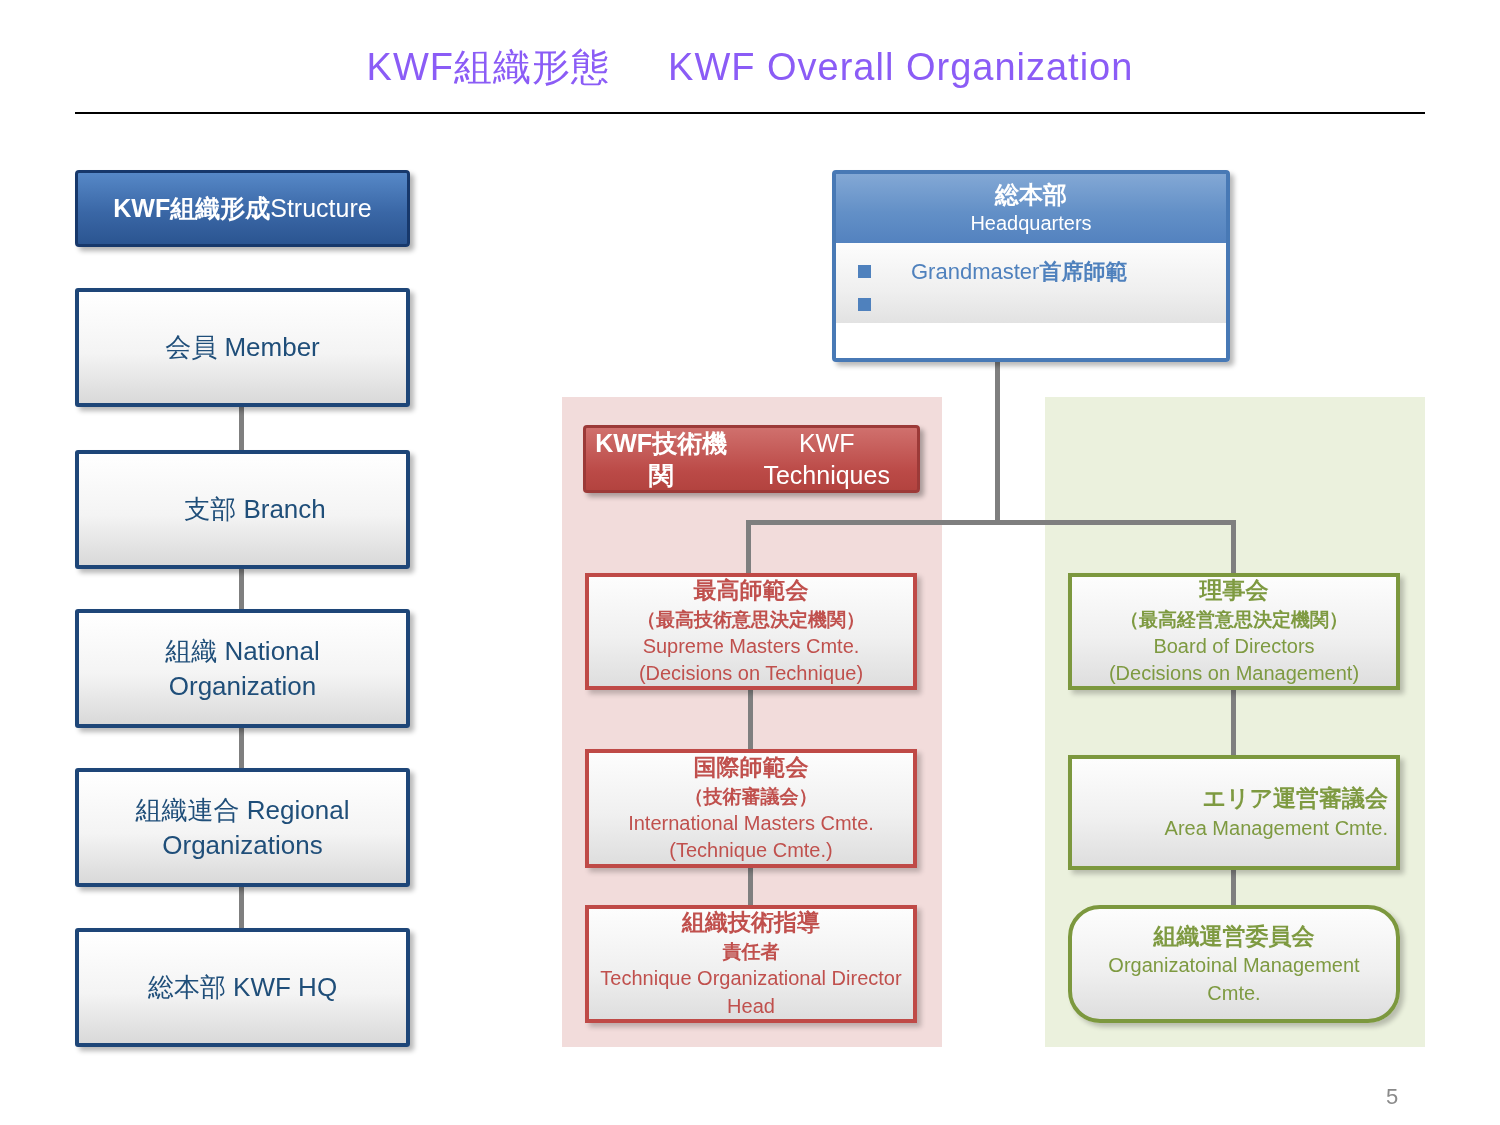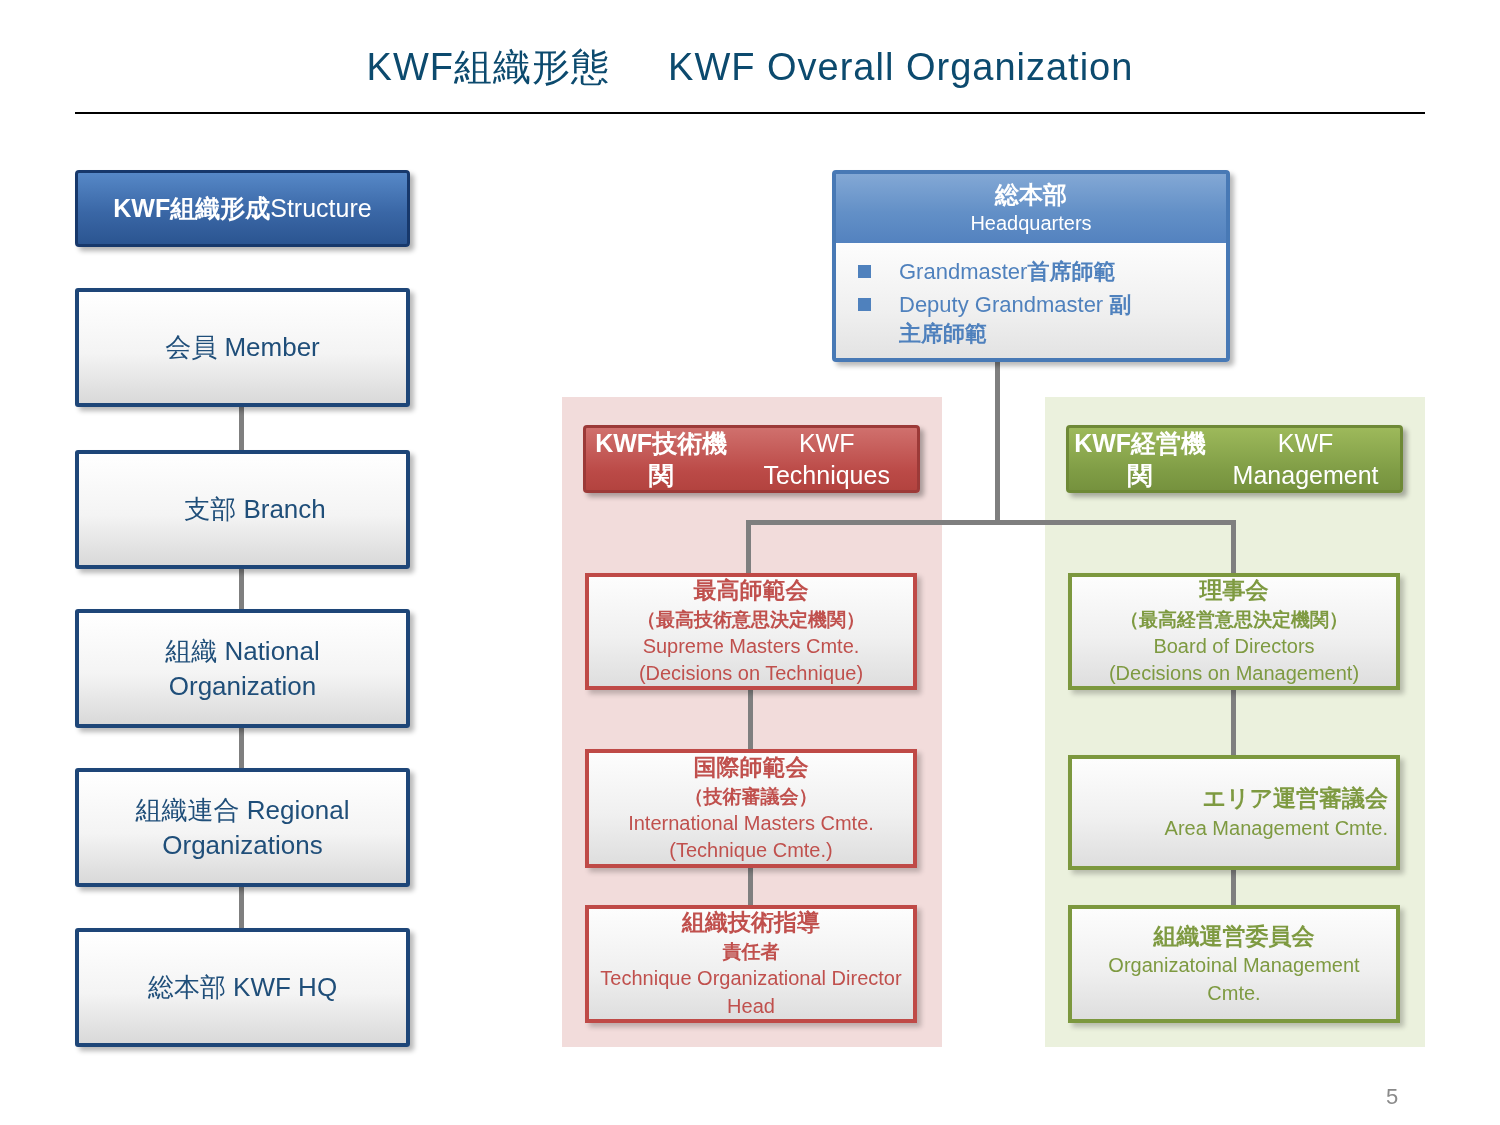--- a/index.html
+++ b/index.html
@@ -1,20 +1,20 @@
 <!DOCTYPE html>
 <html><head>
 <meta charset="utf-8">
 <style>
   html,body{margin:0;padding:0;background:#fff;}
   .slide{position:relative;width:1500px;height:1125px;background:#ffffff;overflow:hidden;
          font-family:"Liberation Sans","DejaVu Sans",sans-serif;}
   
   .title{position:absolute;top:42px;left:0;width:100%;text-align:center;
-         font-size:38px;color:#0c4a6e;letter-spacing:1px;white-space:nowrap;}
+         font-size:38px;color:#8b5cf6;letter-spacing:1px;white-space:nowrap;}
   .title-jp{margin-right:58px;}
   .rule{position:absolute;left:75px;top:112px;width:1350px;height:2px;background:#000;}
   
   .vline{position:absolute;width:5px;background:#7f7f7f;}
   .hline{position:absolute;height:5px;background:#7f7f7f;}
   
   .box-light{position:absolute;box-sizing:border-box;
     background:linear-gradient(180deg,#ffffff 0%,#f4f4f4 55%,#d9d9d9 100%);
     border:4px solid #1e4678;border-radius:3px;
     box-shadow:4px 4px 5px rgba(0,0,0,0.28);
@@ -47,21 +47,21 @@
   .cbox .en{font-size:20px;}
   
   .hq{position:absolute;box-sizing:border-box;border:4px solid #4879b5;border-radius:4px;
       box-shadow:4px 4px 5px rgba(0,0,0,0.28);overflow:hidden;}
   .hq-head{background:linear-gradient(180deg,#83a8d5 0%,#6390c7 55%,#5382bf 100%);
       color:#fff;text-align:center;padding:5px 0 7px 0;line-height:1.3;}
   .hq-head .jp{font-weight:bold;font-size:24px;}
   .hq-head .en{font-size:20px;}
   .hq-body{background:linear-gradient(180deg,#fdfdfd 0%,#efefef 60%,#e2e2e2 100%);
       padding:14px 10px 8px 22px;color:#4f81bd;font-size:22px;line-height:1.32;}
-  .bullet-row{display:flex;margin-bottom:4px;}
+  .bullet-row{display:flex;margin-bottom:4px;gap:12px;}
   .sq{width:13px;height:13px;background:#4f81bd;flex:none;margin-top:8px;}
   .bullet-text{margin-left:28px;width:250px;}
   .bullet-text b{font-weight:bold;}
   
   .pageno{position:absolute;left:1386px;top:1084px;font-size:22px;color:#8a8a8a;}
 </style>
 </head>
 <body>
 
 <div class="slide">
@@ -115,21 +115,20 @@
       <div class="jp">総本部</div>
       <div class="en">Headquarters</div>
     </div>
     <div class="hq-body">
       <div class="bullet-row">
         <span class="sq"></span>
         <span class="bullet-text"><span>Grandmaster</span><b>首席師範</b></span>
       </div>
       <div class="bullet-row">
         <span class="sq"></span>
-        <span class="bullet-text"><span>Deputy Grandmaster </span><b>副主席師範</b></span>
       </div>
     </div>
   </div>
 
   <div class="hdr hdr-red" style="left:583px;top:425px;width:337px;height:68px;">
     <div class="jp">KWF技術機関</div>
     <div class="en">KWF Techniques</div>
   </div>
   <div class="cbox cbox-red" style="left:585px;top:573px;width:332px;height:117px;align-items:center;">
     <div class="jp1">最高師範会</div>
@@ -143,34 +142,30 @@
     <div class="en">International Masters Cmte.</div>
     <div class="en">(Technique Cmte.)</div>
   </div>
   <div class="cbox cbox-red" style="left:585px;top:905px;width:332px;height:118px;">
     <div class="jp1">組織技術指導</div>
     <div class="jp2">責任者</div>
     <div class="en">Technique Organizational Director</div>
     <div class="en">Head</div>
   </div>
 
-  <div class="hdr hdr-green" style="left:1066px;top:425px;width:337px;height:68px;">
-    <div class="jp">KWF経営機関</div>
-    <div class="en">KWF Management</div>
-  </div>
   <div class="cbox cbox-green" style="left:1068px;top:573px;width:332px;height:117px;">
     <div class="jp1">理事会</div>
     <div class="jp2">（最高経営意思決定機関）</div>
     <div class="en">Board of Directors</div>
     <div class="en">(Decisions on Management)</div>
   </div>
   <div class="cbox cbox-green" style="left:1068px;top:755px;width:332px;height:115px;align-items:flex-end;">
     <div class="jp1">エリア運営審議会</div>
     <div class="en">Area Management Cmte.</div>
   </div>
-  <div class="cbox cbox-green" style="left:1068px;top:905px;width:332px;height:118px;">
+  <div class="cbox cbox-green" style="left:1068px;top:905px;width:332px;height:118px;border-radius:32px;">
     <div class="jp1">組織運営委員会</div>
     <div class="en">Organizatoinal Management Cmte.</div>
   </div>
 
   <div class="pageno">5</div>
 
 </div>
 
 </body></html>

